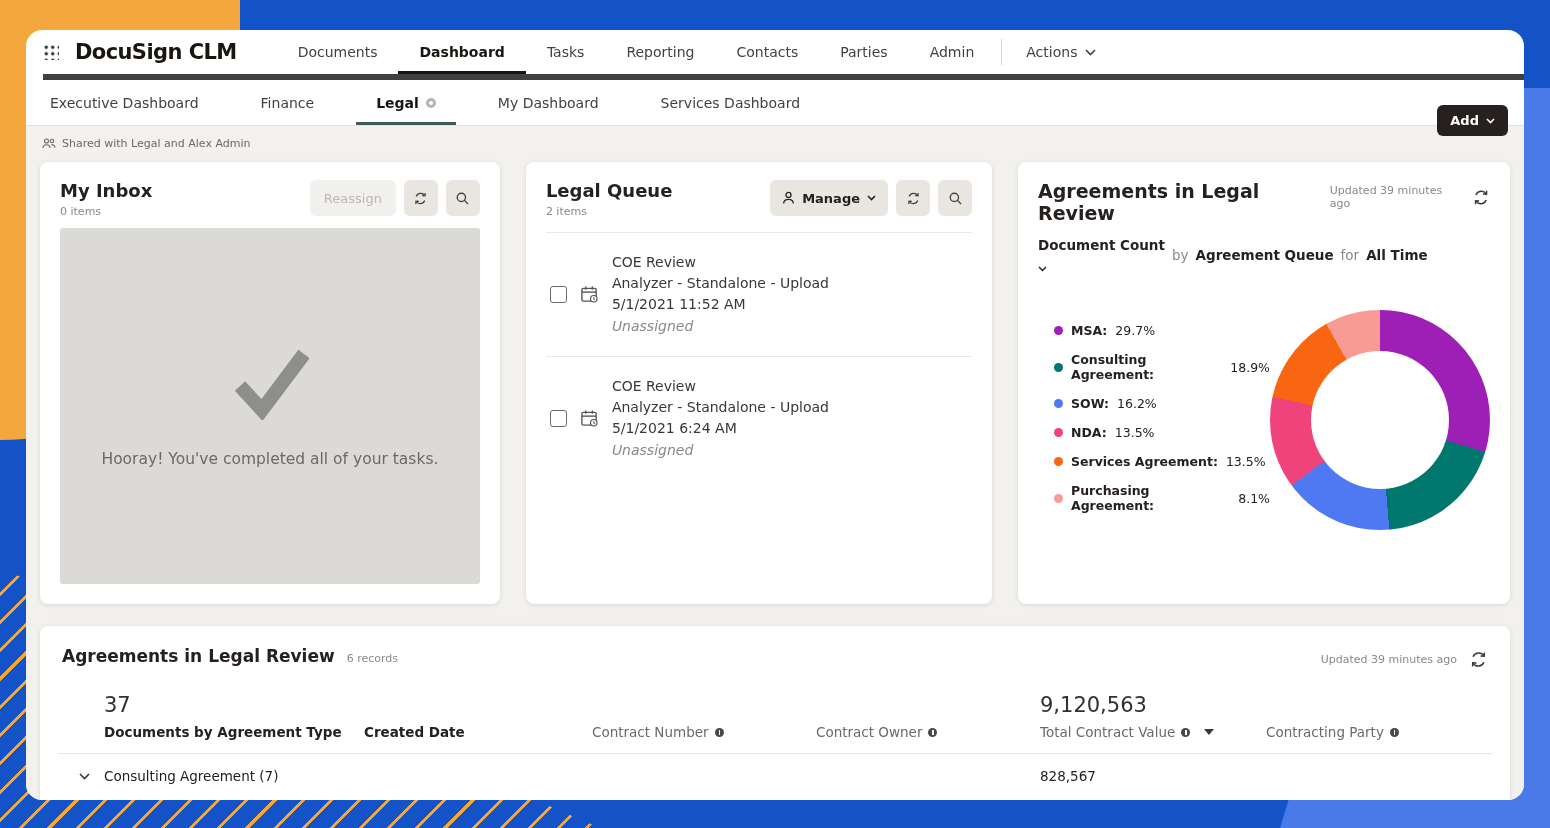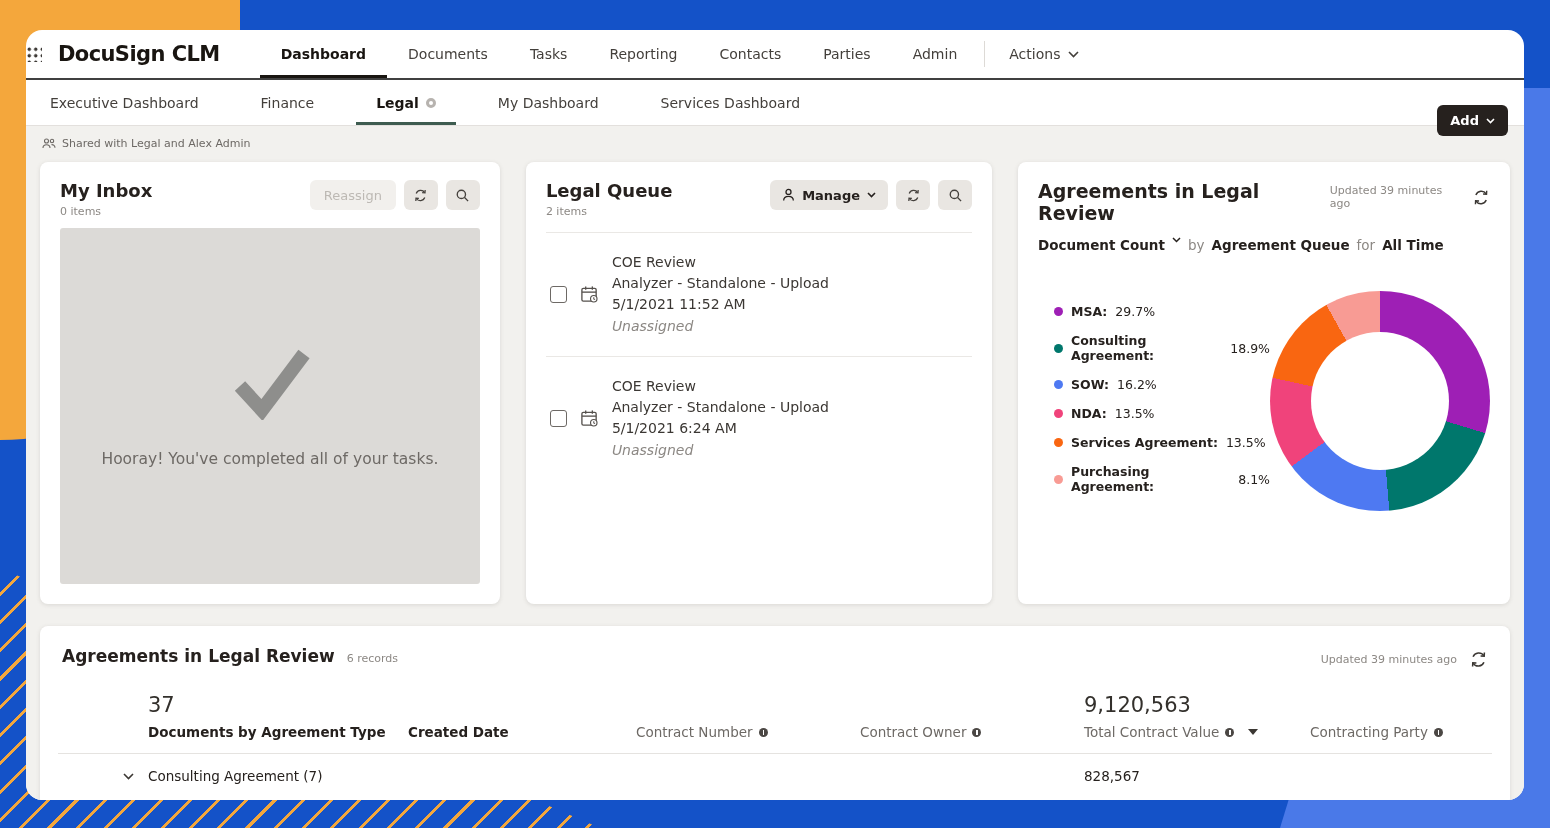--- a/index.html
+++ b/index.html
@@ -7,21 +7,21 @@
   .stage{position:relative;width:1550px;height:828px;background:#1452C8;overflow:hidden;}
 
   
   .deco-orange{position:absolute;top:-160px;left:-420px;width:660px;height:600px;background:#F4A73C;border-radius:0 0 240px 0;}
   .deco-blue-light{position:absolute;right:0;bottom:0;width:360px;height:740px;background:#4A79E8;clip-path:polygon(88% 0,100% 0,100% 100%,25% 100%);}
   .deco-stripes{position:absolute;left:0;bottom:0;width:600px;height:260px;background:repeating-linear-gradient(135deg,transparent 0 17px,#F4A73C 17px 20px);clip-path:polygon(0 0,0 100%,100% 100%);}
 
   .window{position:absolute;left:26px;top:30px;width:1498px;height:770px;background:#fff;border-radius:16px;overflow:hidden;}
 
   
-  .topnav{height:50px;display:flex;align-items:stretch;border-bottom:2px solid #404040;}
+  .topnav{height:50px;display:flex;align-items:stretch;border-bottom:6px solid #404040;margin-left:17px;}
   .waffle{align-self:center;width:16px;height:16px;background-image:radial-gradient(circle,#3E3A36 1.7px,transparent 2px);background-size:6.5px 6.5px;cursor:pointer;}
   .logo{margin-left:16px;align-self:center;font-size:21px;font-weight:700;letter-spacing:-0.6px;color:#191511;white-space:nowrap;}
   .logo .sec{margin-left:7px;}
   .nav-items{display:flex;margin-left:40px;}
   .nav-item{display:flex;align-items:center;padding:3px 21px 0;font-size:14px;color:#433F3B;border-bottom:3px solid transparent;cursor:pointer;}
   .nav-item.active{font-weight:700;color:#191511;border-bottom-color:#191511;}
   .nav-divider{width:1px;height:26px;background:#DDDAD6;align-self:center;margin:0 6px;}
   .actions{display:flex;align-items:center;gap:8px;padding:0 18px;font-size:14px;color:#433F3B;cursor:pointer;}
 
   
@@ -38,57 +38,57 @@
   .cards{display:flex;gap:26px;margin-top:10px;height:442px;}
   .card{background:#fff;border-radius:8px;box-shadow:0 1px 4px rgba(80,75,70,.15);padding:18px 20px;position:relative;}
   .card.inbox{flex:470 0 0;}
   .card.queue{flex:477 0 0;}
   .card.chart{flex:466 0 0;}
   .card-head{display:flex;justify-content:space-between;align-items:flex-start;}
   .card-title{font-size:18px;font-weight:700;color:#26211E;}
   .card-title.lg{font-size:19px;}
   .card-sub{font-size:11px;color:#8C8884;margin-top:4px;}
   .btn-group{display:flex;gap:8px;}
-  .btn{height:30px;border-radius:6px;background:#E9E6E2;display:flex;align-items:center;justify-content:center;font-size:13px;color:#26211E;cursor:pointer;}
+  .btn{height:36px;border-radius:6px;background:#E9E6E2;display:flex;align-items:center;justify-content:center;font-size:13px;color:#26211E;cursor:pointer;}
   .btn.iconbtn{width:34px;}
   .btn.reassign{background:#F2F0ED;color:#BDB9B4;padding:0 14px;}
   .btn.manage{padding:0 12px;font-weight:700;gap:7px;}
 
   
   .inbox-empty{position:absolute;left:20px;right:20px;top:66px;bottom:20px;background:#DCDAD7;border-radius:3px;display:flex;flex-direction:column;align-items:center;justify-content:center;}
   .inbox-msg{font-size:15.5px;color:#6D6965;margin-top:30px;}
 
   
   .card-divider{height:1px;background:#EAE8E5;margin-top:14px;}
   .queue-item{display:flex;align-items:center;gap:13px;padding:19px 4px;}
   .queue-item + .queue-item{border-top:1px solid #EAE8E5;}
   .checkbox{width:17px;height:17px;border:1.5px solid #6D6965;border-radius:3px;background:#fff;cursor:pointer;flex:none;}
   .q-lines{font-size:14px;color:#3B3733;line-height:21px;}
   .q-assignee{font-style:italic;color:#8C8884;margin-top:1px;}
 
   
   .updated{display:flex;align-items:center;gap:12px;font-size:11px;color:#8C8884;margin-top:4px;}
   .controls{display:flex;align-items:center;gap:7px;margin-top:13px;font-size:13.5px;color:#8C8884;}
   .controls .bold{font-weight:700;color:#26211E;}
-  .metric-dd{display:flex;align-items:flex-start;gap:7px;cursor:pointer;}
+  .metric-dd{display:flex;align-items:flex-start;gap:13px;cursor:pointer;flex-direction:column;}
   .chart-body{display:flex;align-items:center;margin-top:34px;}
   .legend{flex:0 0 232px;padding-left:16px;}
   .legend-item{display:flex;align-items:center;gap:8px;font-size:12.5px;color:#26211E;margin:14px 0;}
   .dot{width:9px;height:9px;border-radius:50%;flex:none;}
   .legend-label{font-weight:700;}
   .donut{width:220px;height:220px;border-radius:50%;position:relative;margin-top:4px;}
   .donut::after{content:"";position:absolute;inset:41px;background:#fff;border-radius:50%;}
 
   
   .table-card{margin-top:22px;height:210px;background:#fff;border-radius:8px;box-shadow:0 1px 4px rgba(80,75,70,.15);padding:16px 0 0;}
   .tc-head{display:flex;justify-content:space-between;align-items:flex-start;padding:4px 22px 0;}
   .tc-left{display:flex;align-items:baseline;gap:12px;}
   .tc-title{font-size:17px;font-weight:700;color:#26211E;}
   .tc-records{font-size:11px;color:#8C8884;}
-  .grid{display:grid;grid-template-columns:64px 260px 228px 224px 224px 226px auto;align-items:end;padding-left:44px;}
+  .grid{display:grid;grid-template-columns:64px 260px 228px 224px 224px 226px auto;align-items:end;}
   .stats-row{margin-top:24px;}
   .bignum{font-size:21px;color:#33302C;}
   .hdr-row{margin-top:7px;}
   .hcell{display:flex;align-items:center;gap:6px;font-size:13.5px;color:#6D6965;}
   .hcell.dark{font-weight:700;color:#26211E;}
   .info{width:9px;height:9px;border-radius:50%;background:#4B4744;position:relative;flex:none;cursor:pointer;}
   .info::after{content:"";position:absolute;left:4px;top:2px;width:1.5px;height:5px;background:#fff;}
   .sort{width:0;height:0;border-left:5px solid transparent;border-right:5px solid transparent;border-top:6px solid #3B3733;margin-left:8px;cursor:pointer;}
   .tdivider{height:1px;background:#E5E3E0;margin:13px 18px 0;}
   .trow{height:44px;align-items:center;cursor:pointer;}
@@ -106,22 +106,22 @@
   <div class="deco-stripes"></div>
 
   <div class="window">
 
     <div class="topnav">
       <span class="waffle"></span>
       <div class="logo">
         <span>DocuSign</span><span class="sec">CLM</span>
       </div>
       <div class="nav-items">
+        <a class="nav-item">Documents</a>
         <a class="nav-item active">Dashboard</a>
-        <a class="nav-item">Documents</a>
         <a class="nav-item">Tasks</a>
         <a class="nav-item">Reporting</a>
         <a class="nav-item">Contacts</a>
         <a class="nav-item">Parties</a>
         <a class="nav-item">Admin</a>
       </div>
       <div class="nav-divider"></div>
       <div class="actions">
         <span>Actions</span>
         <svg width="11" height="7" viewBox="0 0 11 7">

